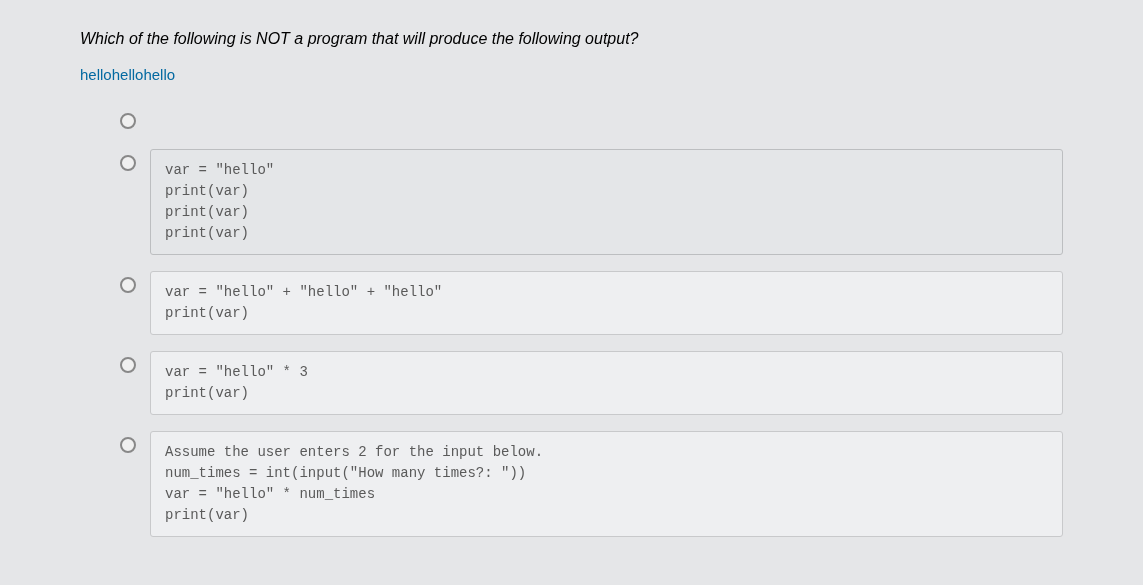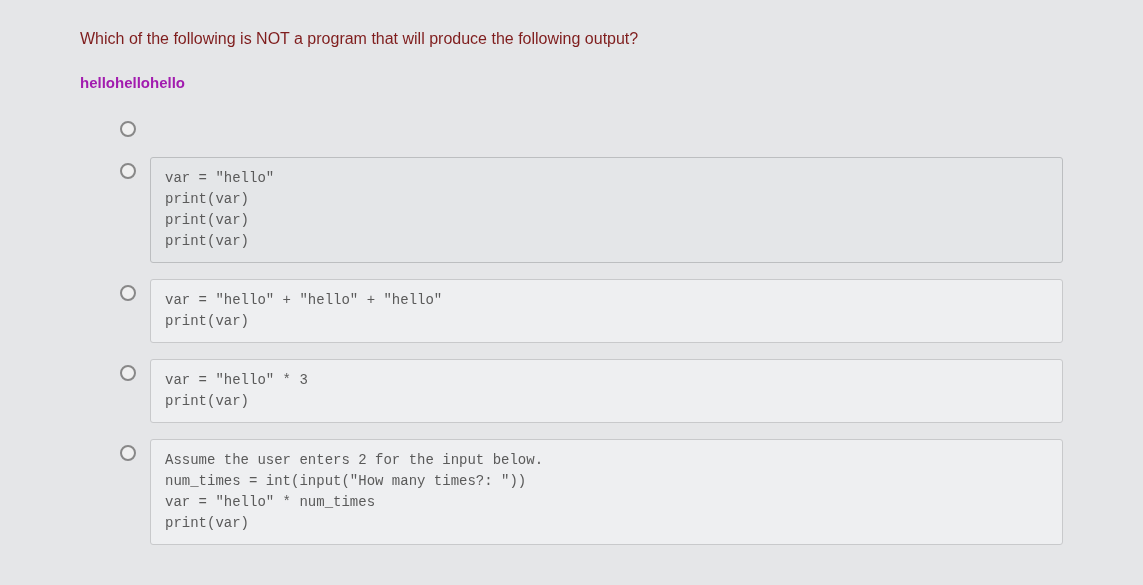--- a/index.html
+++ b/index.html
@@ -10,28 +10,29 @@
     body {
       font-family: Arial, Helvetica, sans-serif;
       background: #e5e6e8;
       padding: 30px 80px;
       color: #2a2a2a;
       width: 1143px;
       height: 585px;
     }
     .question-text {
       font-size: 16px;
-      color: #7f1d1d;
-      margin-bottom: 26px;
+      color: #000000;
+      margin-bottom: 18px;
       font-weight: 400;
+      font-style: italic;
     }
     .output-text {
       font-size: 15px;
-      font-weight: bold;
-      color: #a21caf;
+      font-weight: normal;
+      color: #0369a1;
       margin-bottom: 30px;
     }
     .options-container {
       margin-left: 40px;
     }
     .option-row {
       display: flex;
       align-items: flex-start;
       margin-bottom: 16px;
     }

